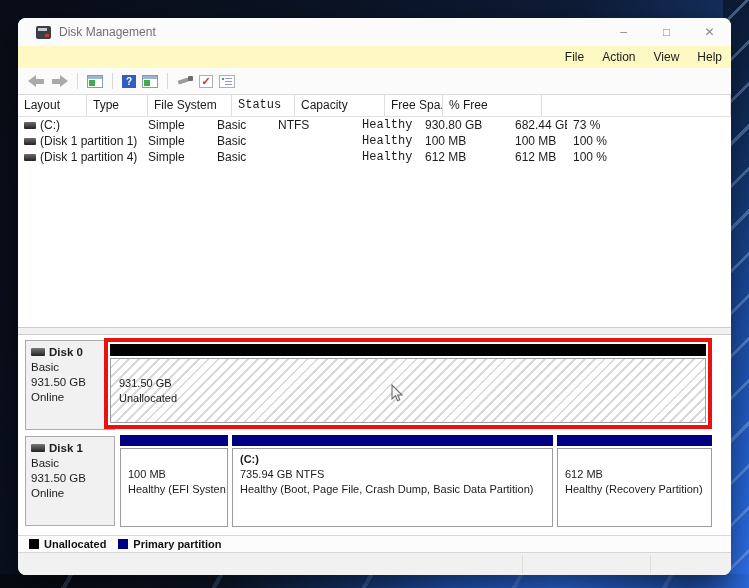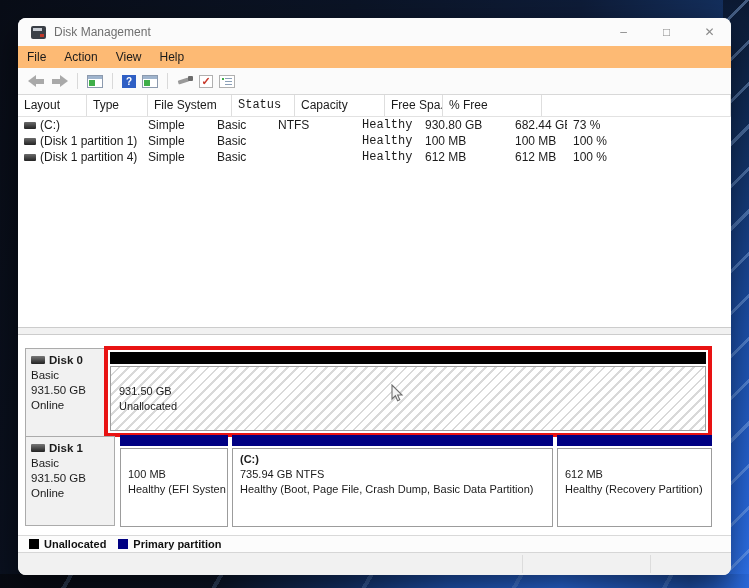--- a/index.html
+++ b/index.html
@@ -15,31 +15,31 @@
   .wp-bottom { position:absolute; left:0; bottom:0; width:100%; height:14px;
     background:linear-gradient(90deg,#070a12 0%,#0c1526 28%,#14346e 46%,#2057b8 60%,#2a6be0 75%,#1f52ad 92%,#2a6be0 100%); }
   .wp-bottom::after { content:""; position:absolute; inset:0;
     background:repeating-linear-gradient(120deg,transparent 0 60px,rgba(150,195,255,.25) 60px 64px,transparent 64px 130px); }
 
   .window { position:absolute; left:18px; top:18px; width:713px; height:557px;
     background:#fbfbfb; border-radius:8px; overflow:hidden; display:flex; flex-direction:column;
     box-shadow:0 12px 32px rgba(0,0,0,.55); }
 
   
-  .titlebar { height:28px; display:flex; align-items:center; padding-left:13px; background:#fbfbfb; }
+  .titlebar { height:28px; display:flex; align-items:center; padding-left:18px; background:#fbfbfb; }
   .app-icon { width:15px; height:13px; background:#3a3f46; border-radius:2px; position:relative; margin-right:8px; }
   .app-icon::before { content:""; position:absolute; left:2px; top:2px; width:9px; height:3px; background:#c7ccd3; }
   .app-icon::after { content:""; position:absolute; right:2px; bottom:2px; width:4px; height:3px; background:#c0392b; }
   .title-text { font-size:12px; color:#6f6f6f; }
   .win-controls { margin-left:auto; display:flex; height:100%; }
   .win-btn { width:43px; height:100%; display:flex; align-items:center; justify-content:center;
     color:#8a8a8a; font-size:12px; }
 
   
-  .menubar { height:22px; display:flex; align-items:center; background:#fdba74; }
+  .menubar { height:22px; display:flex; align-items:center; background:#fef9c3;justify-content:flex-end; }
   .menu-item { padding:0 9px; font-size:12px; color:#1b1b1b; line-height:22px; }
 
   
   .toolbar { height:27px; display:flex; align-items:center; padding-left:10px; gap:6px;
     background:#fbfbfb; border-bottom:1px solid #d8d8d8; }
   .tb-sep { width:1px; height:16px; background:#d9d9d9; margin:0 3px; }
   .tb-arrow { position:relative; width:17px; height:12px; }
   .tb-arrow .tail { position:absolute; top:3.5px; width:8px; height:5px; background:#a9a9a9; }
   .tb-arrow .head { position:absolute; top:0; width:0; height:0; border:6px solid transparent; }
   .tb-arrow.left .head { left:0; border-right:8px solid #a9a9a9; border-left:none; }
@@ -218,21 +218,21 @@
         <span class="lv-cell c5">612 MB</span>
         <span class="lv-cell c6">612 MB</span>
         <span class="lv-cell c7">100 %</span>
       </div>
     </div>
 
     <div class="splitter"></div>
 
     <div class="graphpane">
 
-      <div class="disk-row" style="top:10px; height:94px;">
+      <div class="disk-row" style="top:2px; height:94px;">
         <div class="disk-label">
           <div class="dl-name">
               <span class="dl-ico"></span>
               <span>Disk 0</span>
             </div>
           <div class="dl-line">Basic</div>
           <div class="dl-line">931.50 GB</div>
           <div class="dl-line">Online</div>
         </div>
         <div class="hl-box">

